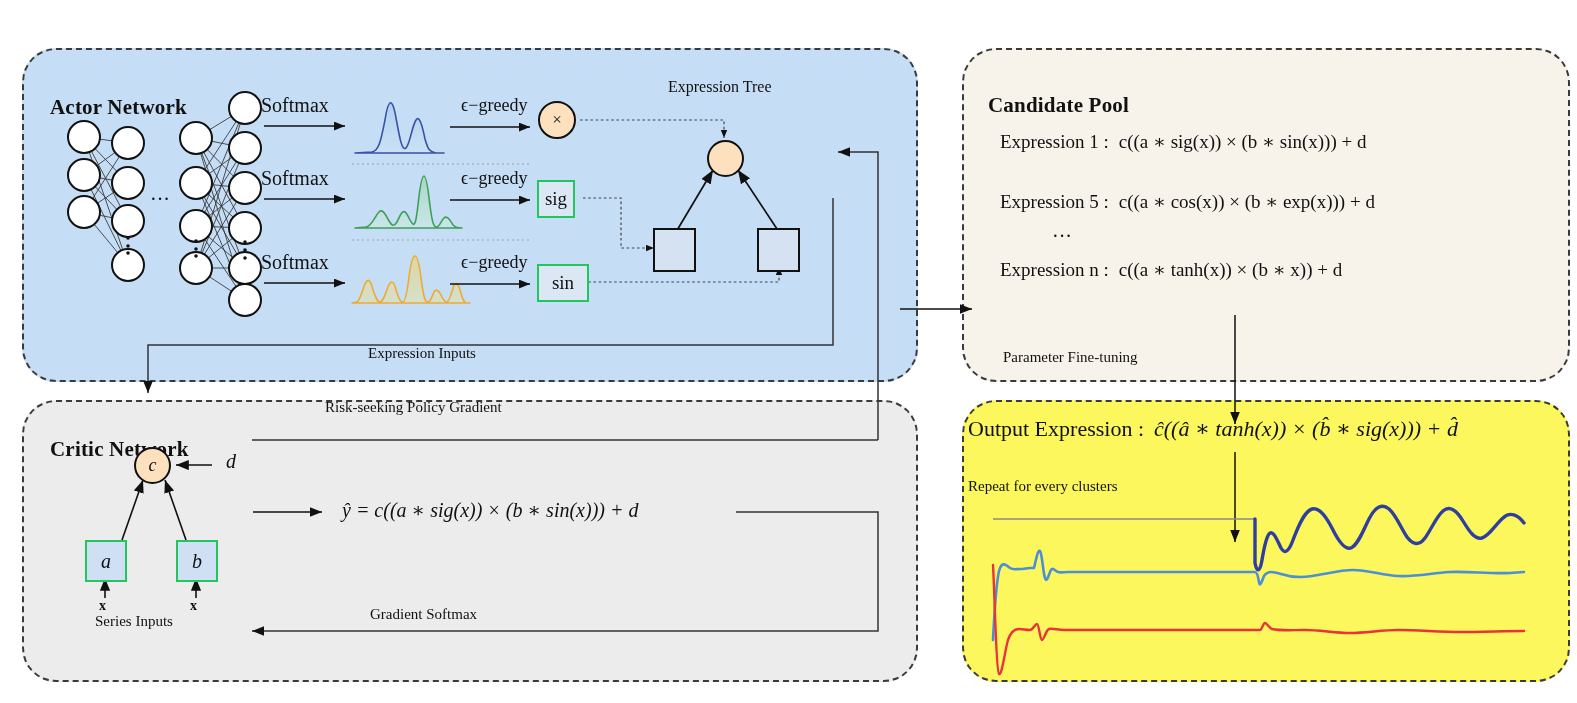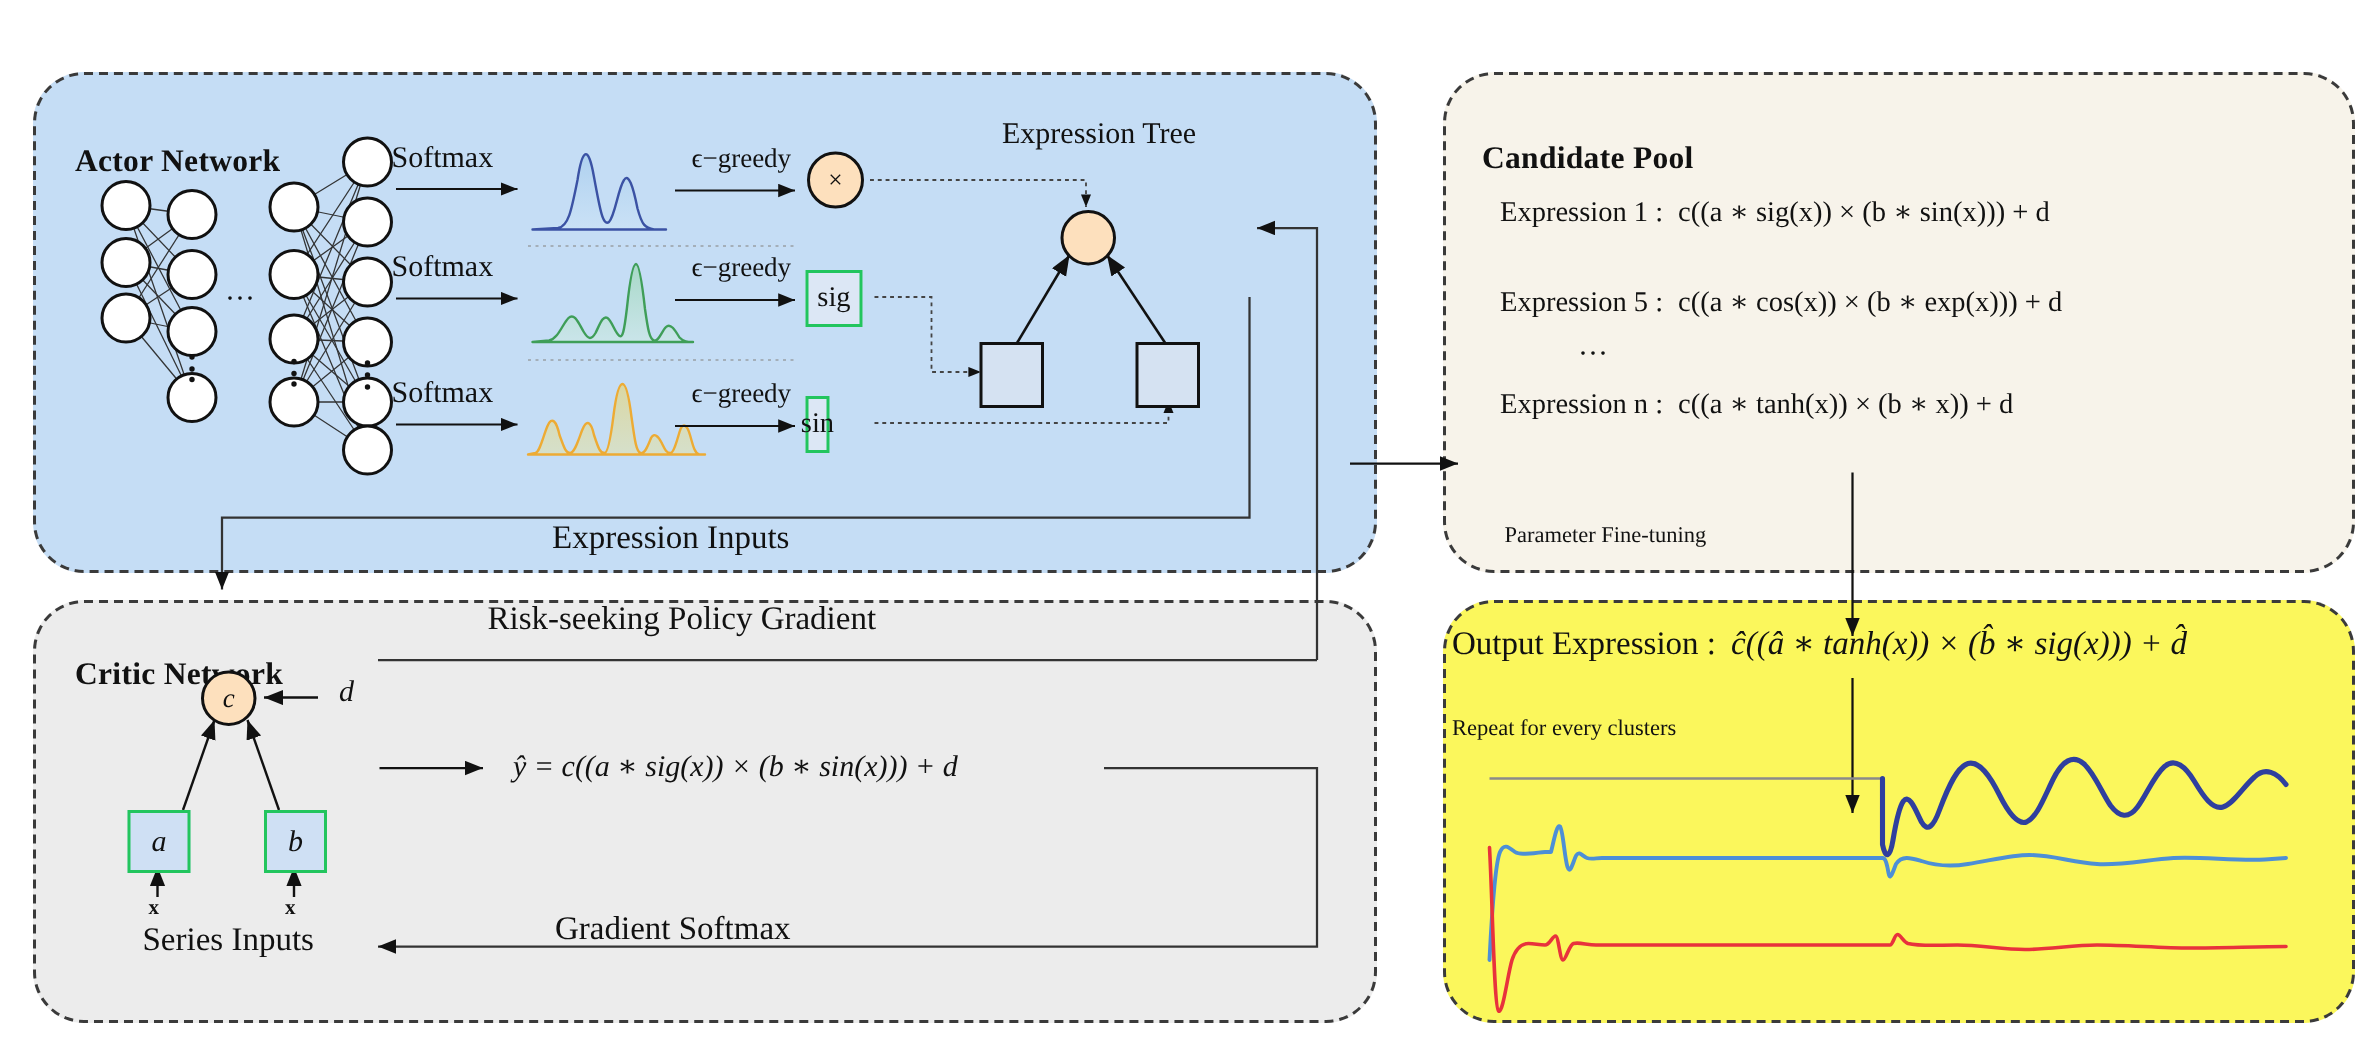--- a/index.html
+++ b/index.html
@@ -12,21 +12,21 @@
   #critic-panel  {left:22px;  top:400px; width:896px; height:282px; background:#ececec;}
   #pool-panel    {left:962px; top:48px;  width:608px; height:334px; background:#f7f3ea;}
   #output-panel  {left:962px; top:400px; width:608px; height:282px; background:#fbf75c;}
 
   .panel-title{position:absolute;font-weight:bold;font-size:21px;letter-spacing:.2px;white-space:nowrap;margin-top:25px;}
   #actor-title {left:50px;  top:70px;}
   #critic-title{left:50px;  top:412px;}
   #pool-title  {left:988px; top:68px;}
 
   .lbl{position:absolute;white-space:nowrap;}
-  .fs18{font-size:20px;} .fs17{font-size:22px;} .fs15{font-size:15px;}
+  .fs18{font-size:16px;} .fs17{font-size:15px;} .fs15{font-size:15px;}
   .fs20{font-size:20px;} .fs22{font-size:22px;}
 
   .mathit{font-style:italic;}
   .bx{font-weight:bold;font-style:normal;}
 
   svg.ov{position:absolute;left:0;top:0;width:1577px;height:703px;overflow:visible;pointer-events:none;}
 
   .sm-word{position:absolute;font-size:20px;white-space:nowrap;}
   .eg-word{position:absolute;font-size:18px;white-space:nowrap;}
 
@@ -269,21 +269,21 @@
   <div class="sm-word" style="left:261px;top:167px;">Softmax</div>
   <div class="sm-word" style="left:261px;top:251px;">Softmax</div>
 
   <div class="eg-word" style="left:461px;top:95px;">ϵ−greedy</div>
   <div class="eg-word" style="left:461px;top:168px;">ϵ−greedy</div>
   <div class="eg-word" style="left:461px;top:252px;">ϵ−greedy</div>
 
   <div class="circ" style="left:538px;top:101px;width:38px;height:38px;font-size:17px;">×</div>
 
   <div class="opbox" style="left:537px;top:180px;width:38px;height:38px;">sig</div>
-  <div class="opbox" style="left:537px;top:264px;width:16px;height:38px;">sin</div>
+  <div class="opbox" style="left:537px;top:264px;width:52px;height:38px;">sin</div>
 
   <div class="lbl fs18" style="left:668px;top:78px;">Expression Tree</div>
   <div class="circ" style="left:707px;top:140px;width:37px;height:37px;"></div>
   <div class="emptybox" style="left:653px;top:228px;width:43px;height:44px;"></div>
   <div class="emptybox" style="left:757px;top:228px;width:43px;height:44px;"></div>
 
   <div class="lbl fs17" style="left:368px;top:345px;">Expression Inputs</div>
 
   <div class="circ" style="left:134px;top:447px;width:37px;height:37px;font-size:18px;font-style:italic;">c</div>
   <div class="lbl fs20 mathit" style="left:226px;top:450px;">d</div>

